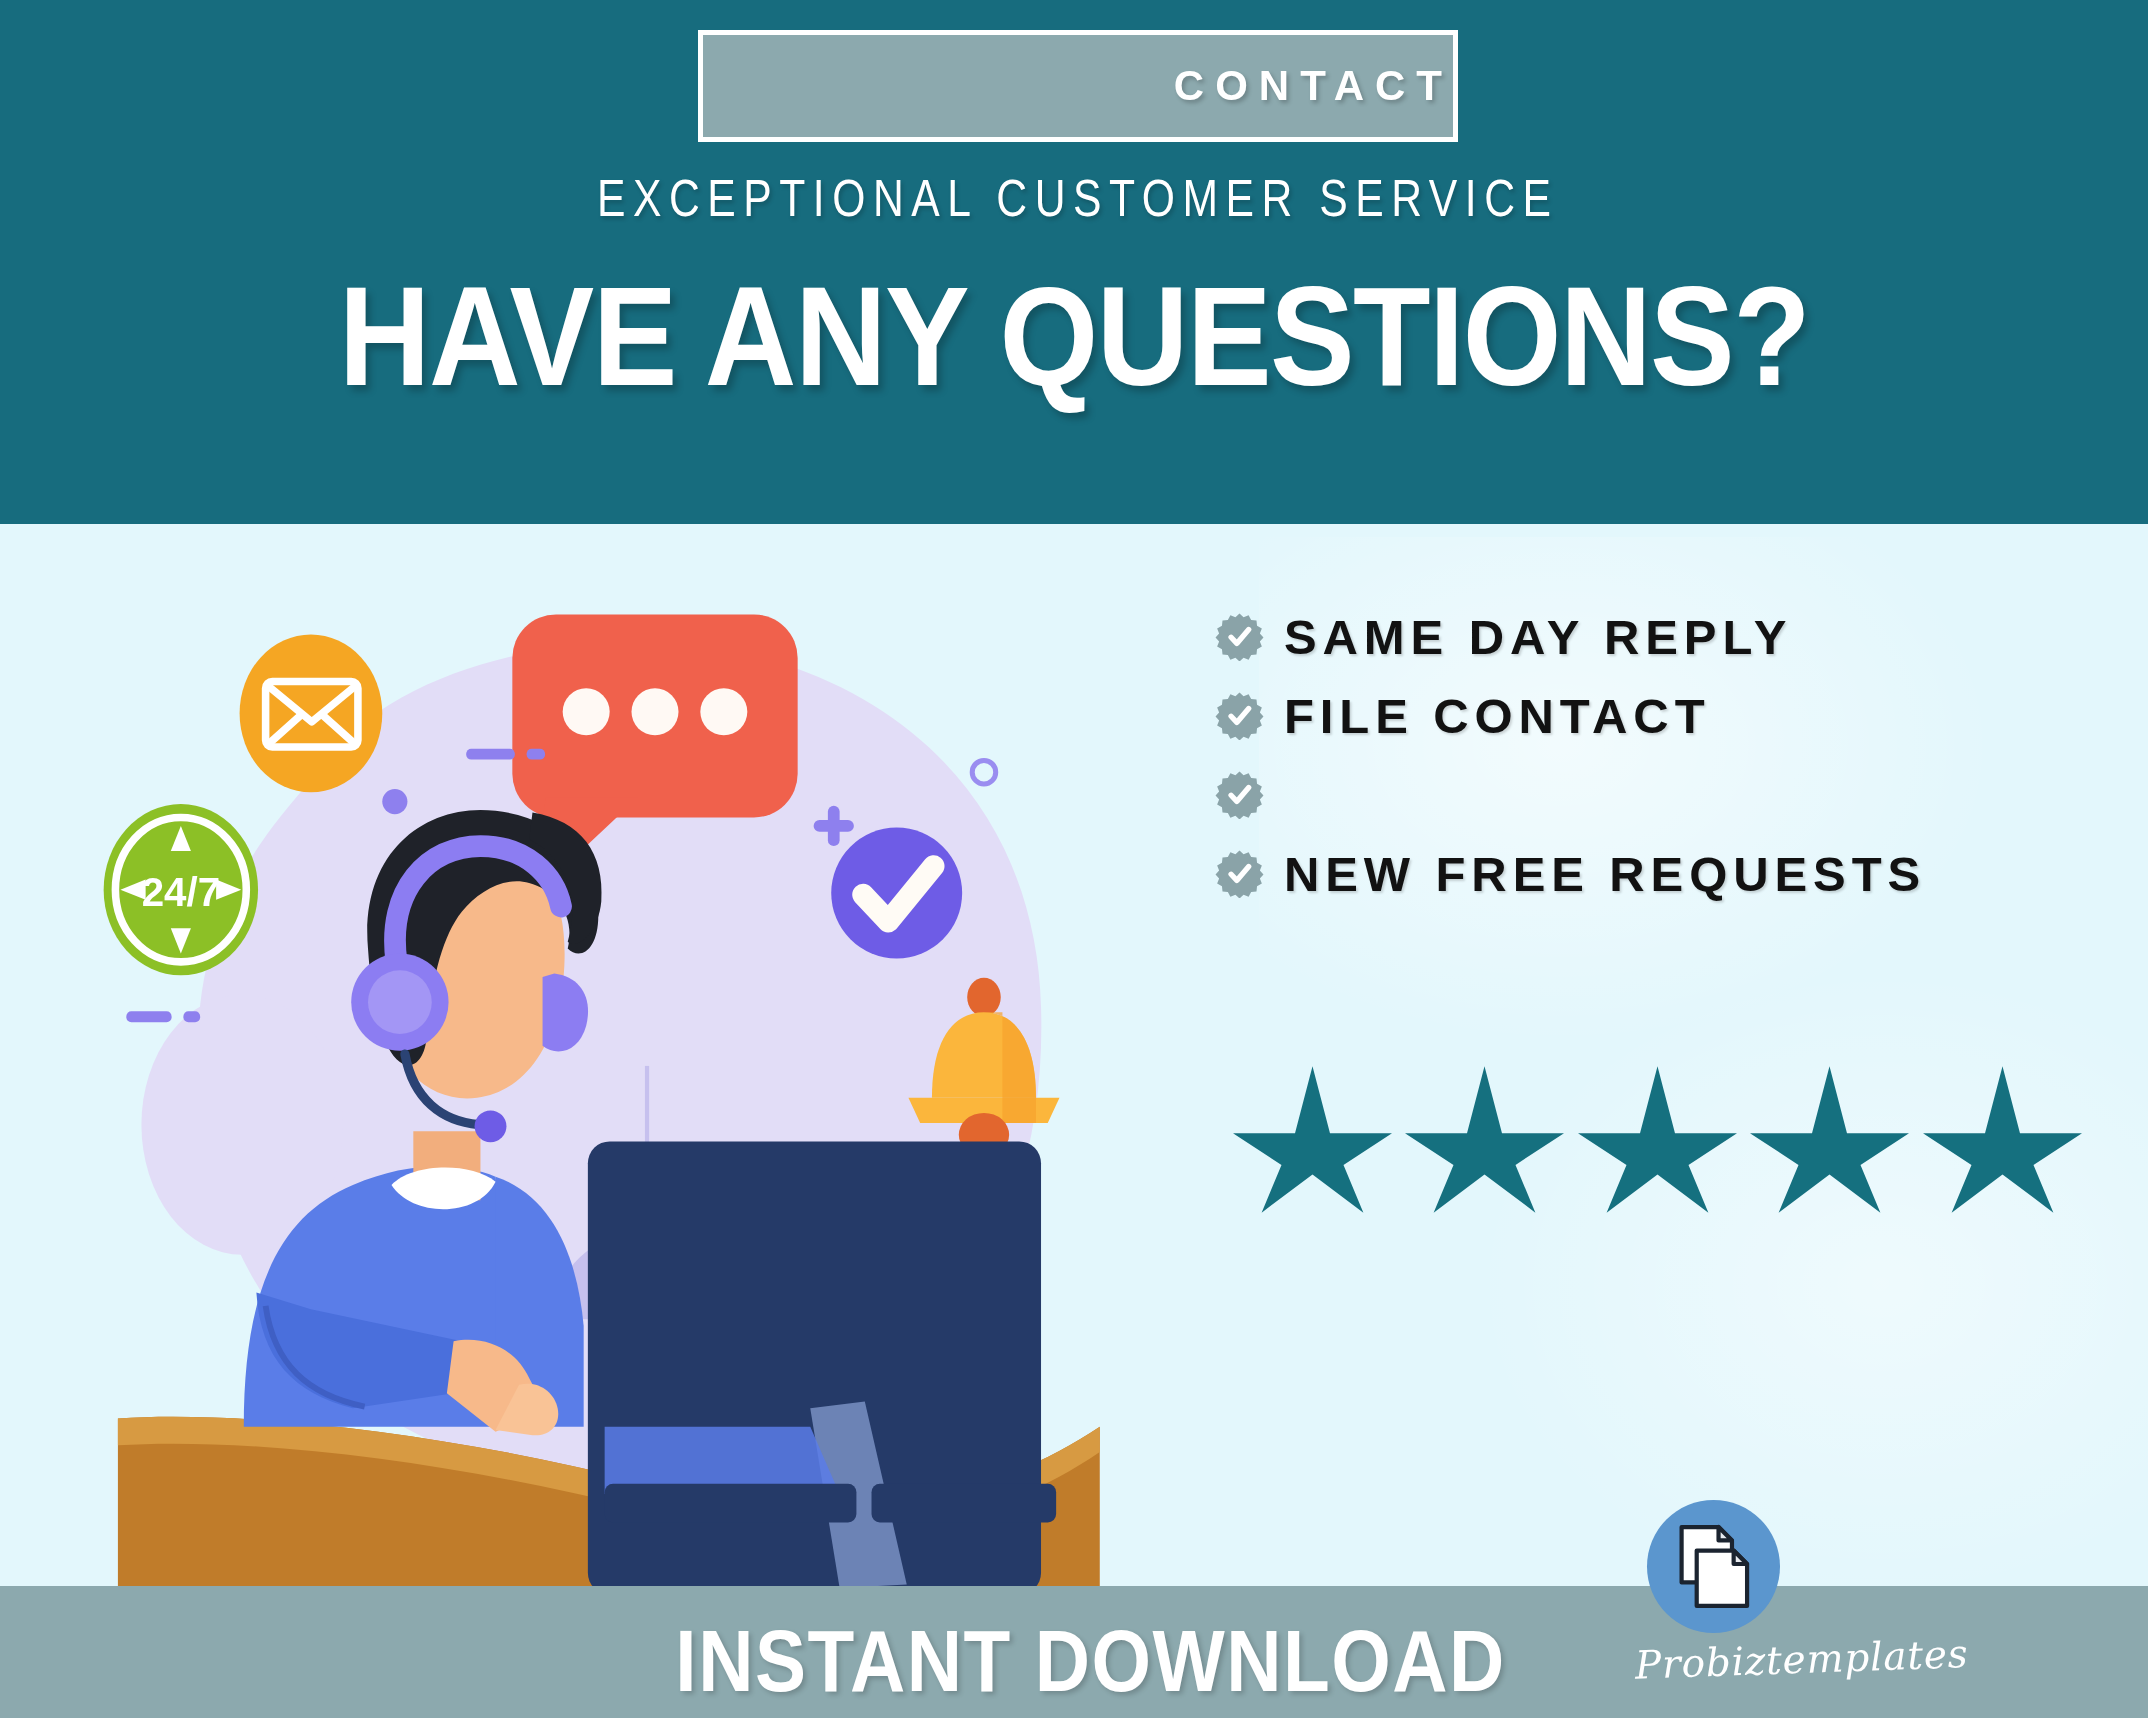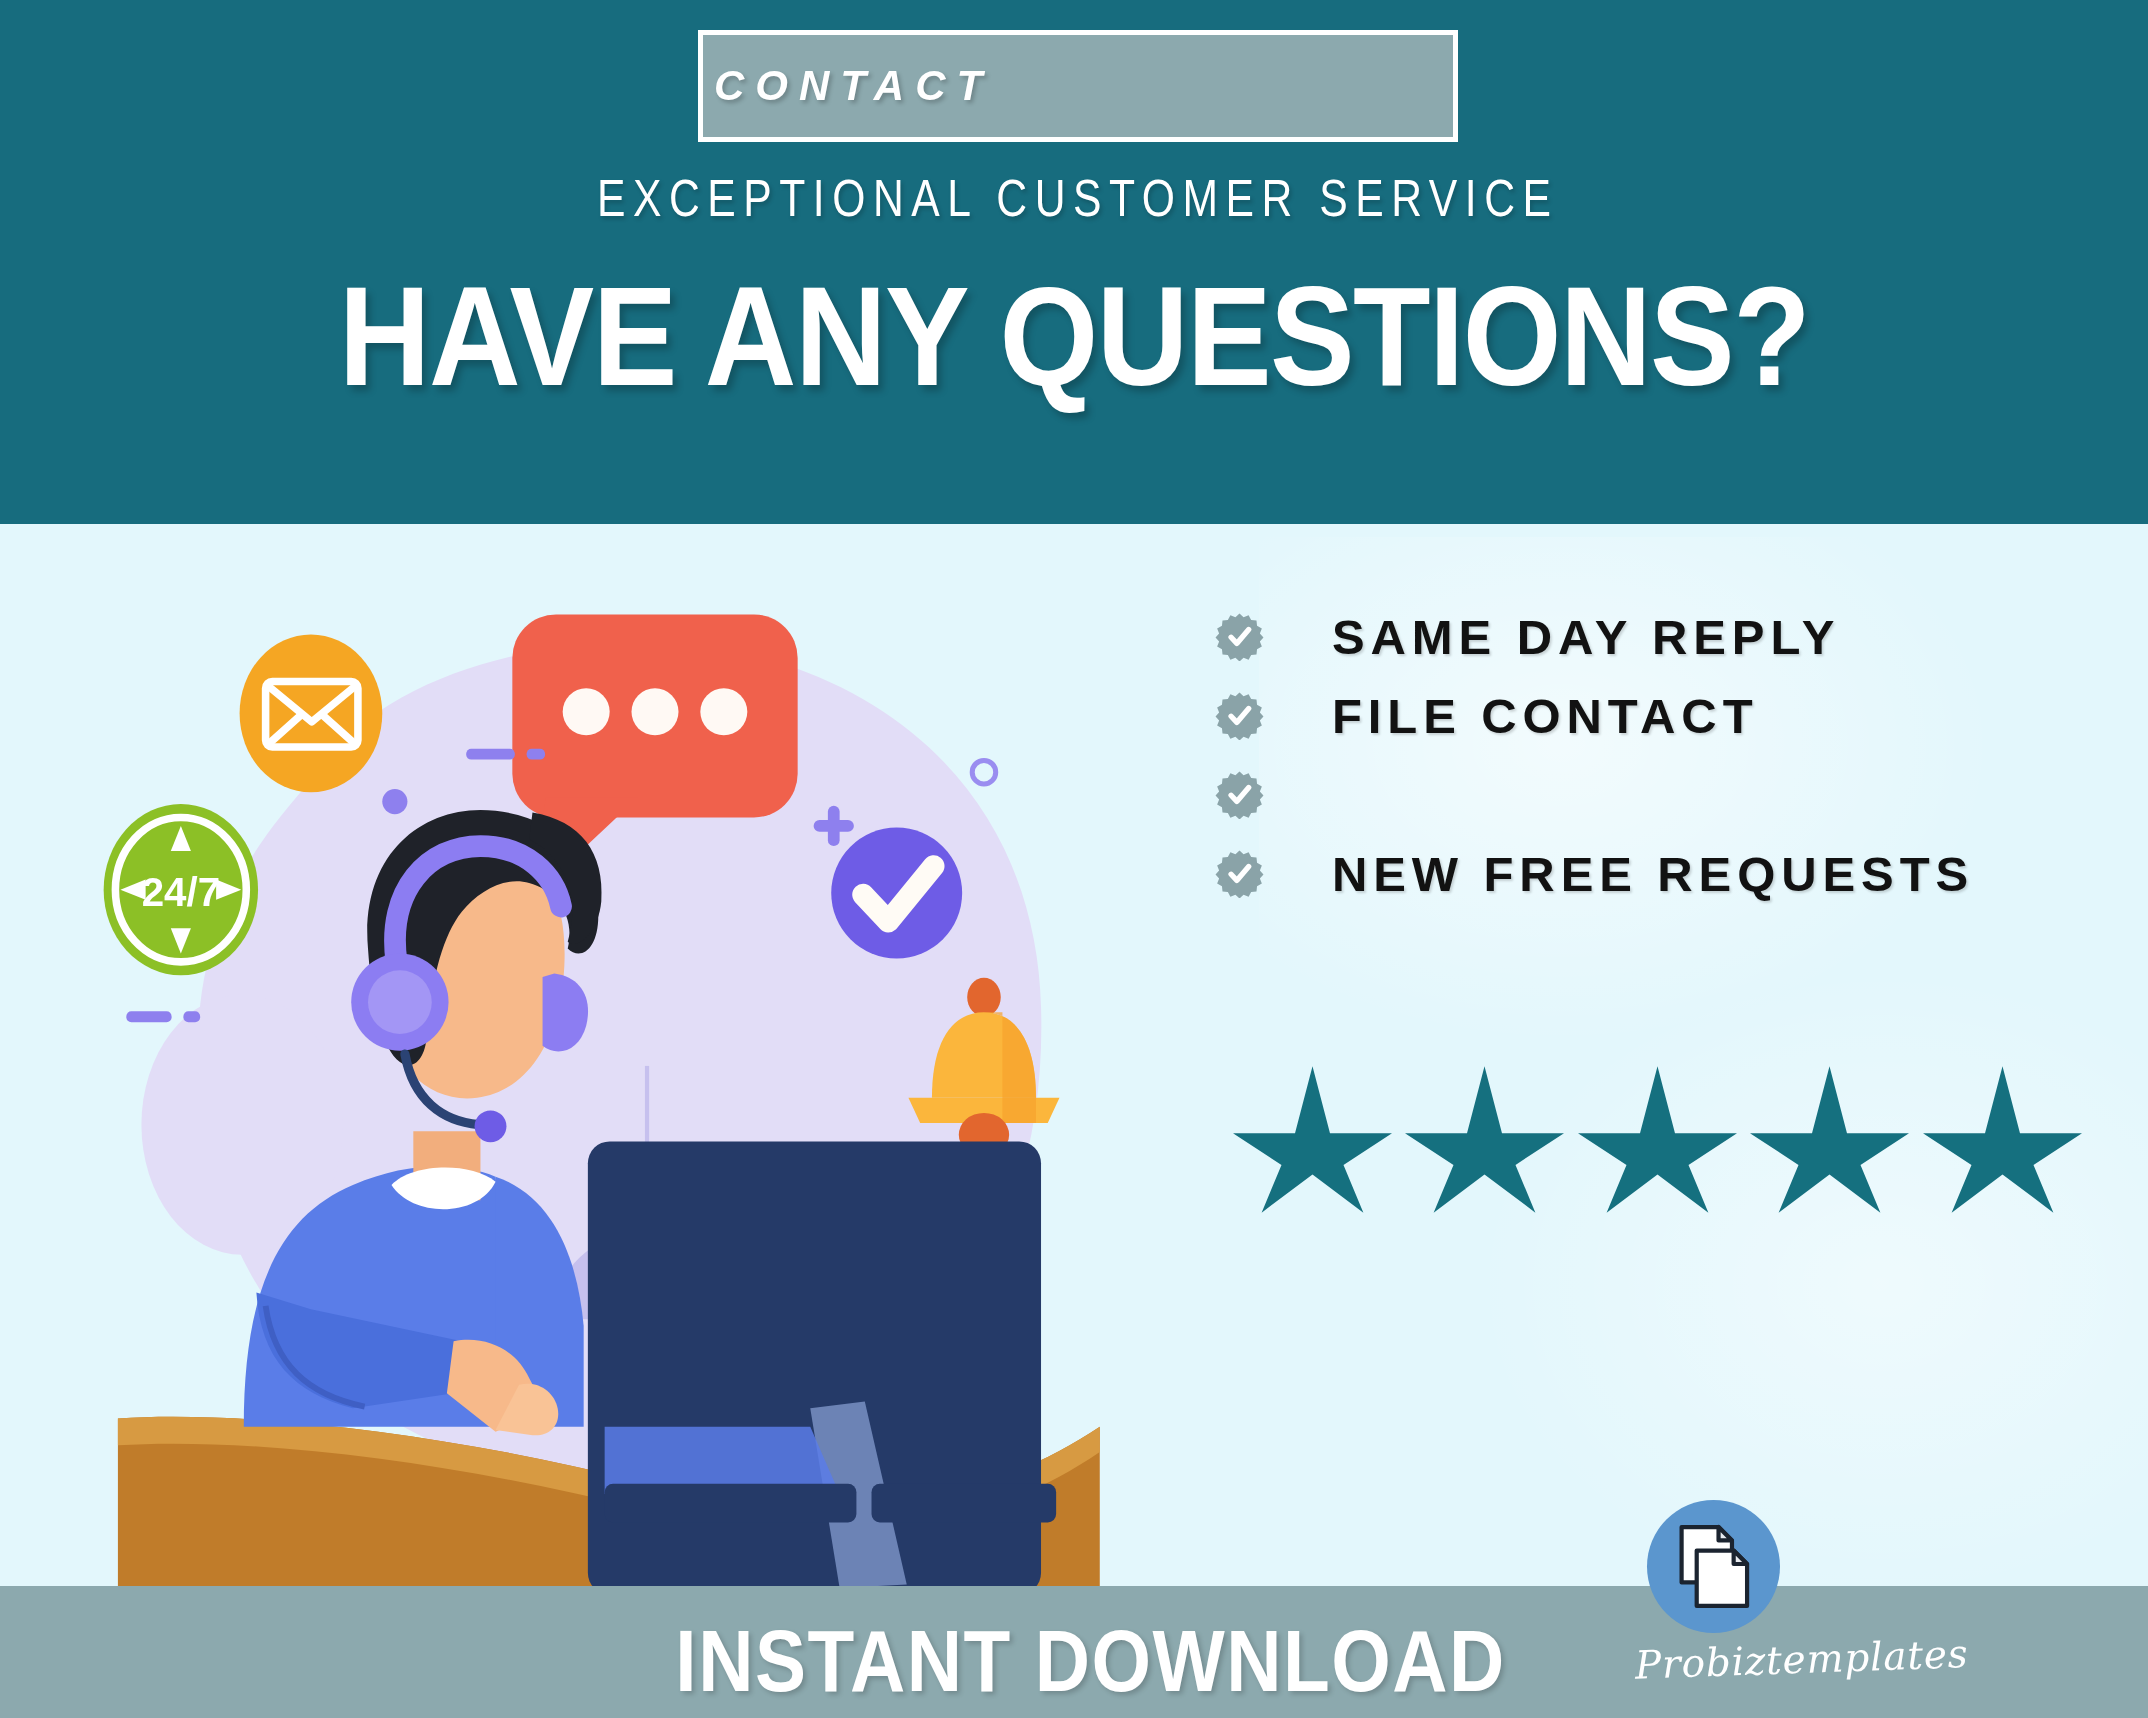--- a/index.html
+++ b/index.html
@@ -34,21 +34,21 @@
     width:688px; height:638px;
     background:radial-gradient(ellipse at 60% 50%, rgba(255,255,255,.42), rgba(255,255,255,0) 70%);
     pointer-events:none;
   }
 
   .contact-badge {
     position:absolute; left:698px; top:30px;
     width:760px; height:112px;
     background:#8CA9AE;
     border:5px solid #ffffff;
-    display:flex; align-items:center; justify-content:flex-start;font-style:italic;
+    display:flex; align-items:center; justify-content:flex-end;
   }
   .contact-badge .label {
     font-size:42px;
     font-weight:bold;
     letter-spacing:11px;
     color:#ffffff;
     text-indent:11px;
     text-shadow:2.5px 2.5px 4.2px rgba(0,0,0,.22);
     font-family:"Liberation Sans", sans-serif;
   }
@@ -89,21 +89,20 @@
   .illus svg { display:block; width:100%; height:100%; }
 
   
   .features {
     position:absolute; left:1215px; top:597px;
     width:881px;
   }
   .feature-row {
     display:flex; align-items:center;
     height:79px;
-    gap:48px;
   }
   .feature-badge { width:49px; height:49px; flex:0 0 49px; margin-right:20px; }
   .feature-badge svg { display:block; width:49px; height:49px; }
   .feature-label {
     font-size:49px;
     font-weight:bold;
     letter-spacing:5.9px;
     color:#121212;
     white-space:nowrap;
     text-shadow:1.7px 1.7px 2.5px rgba(0,0,0,.16);

